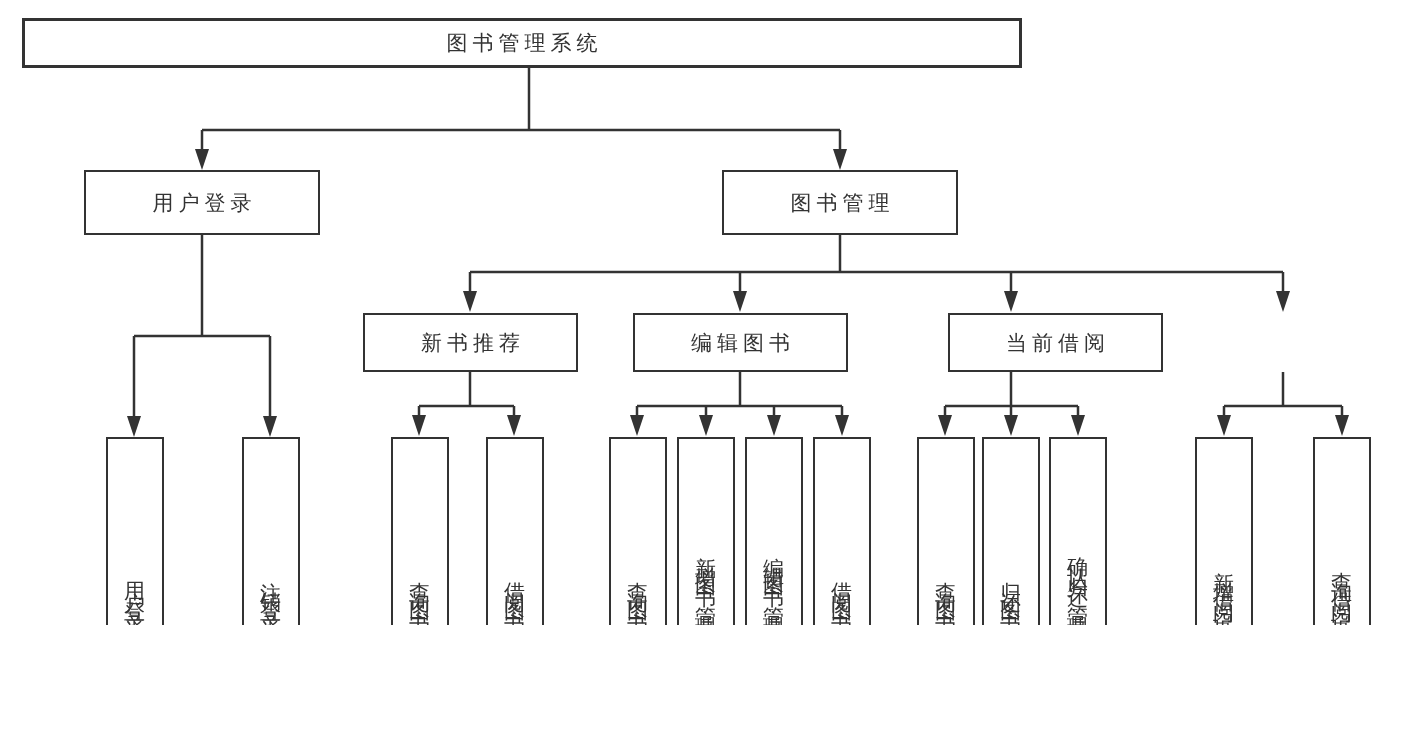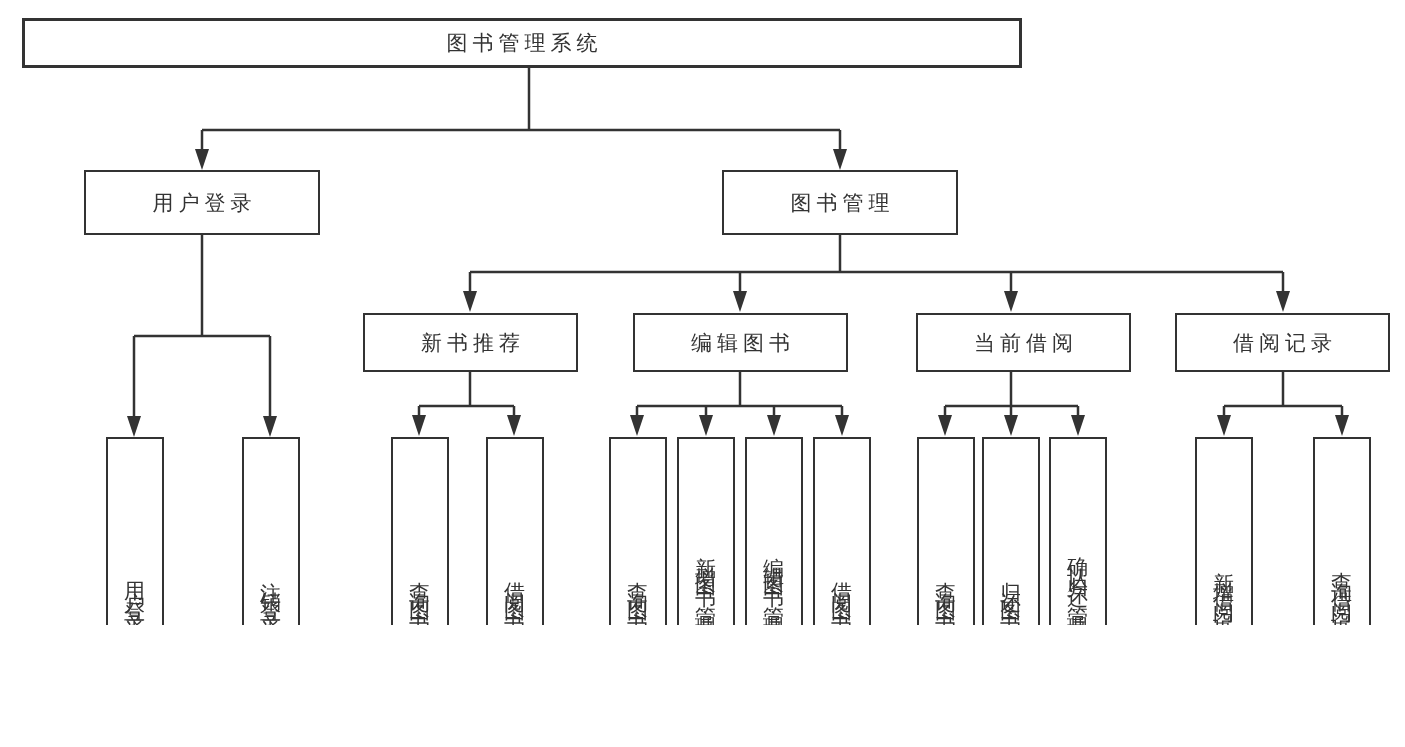--- a/index.html
+++ b/index.html
@@ -122,22 +122,21 @@
       <polygon points="1335,415 1349,415 1342,436" fill="#333333"></polygon>
     </svg>
 
   <div class="box h root" style="left:22px; top:18px; width:1000px; height:50px;">图书管理系统</div>
 
   <div class="box h" style="left:84px; top:170px; width:236px; height:65px;">用户登录</div>
   <div class="box h" style="left:722px; top:170px; width:236px; height:65px;text-align:center;">图书管理</div>
 
   <div class="box h" style="left:363px; top:313px; width:215px; height:59px;">新书推荐</div>
   <div class="box h" style="left:633px; top:313px; width:215px; height:59px;">编辑图书</div>
-  <div class="box h" style="left:916px; top:313px; width:215px; height:59px;">当前借阅</div>
-  <div class="box h" style="left:1175px; top:313px; width:215px; height:59px;">借阅记录</div>
+  <div class="box h" style="left:948px; top:313px; width:215px; height:59px;">当前借阅</div>
 
   <div class="box v" style="left:106px; top:437px; width:58px; height:296px;">用户登录</div>
   <div class="box v" style="left:242px; top:437px; width:58px; height:296px;">注销登录</div>
 
   <div class="box v" style="left:391px; top:437px; width:58px; height:296px;">查询图书</div>
   <div class="box v" style="left:486px; top:437px; width:58px; height:296px;">借阅图书</div>
 
   <div class="box v" style="left:609px; top:437px; width:58px; height:296px;">查询图书</div>
   <div class="box v" style="left:677px; top:437px; width:58px; height:296px;">新增图书（管理员）</div>
   <div class="box v" style="left:745px; top:437px; width:58px; height:296px;">编辑图书（管理员）</div>

